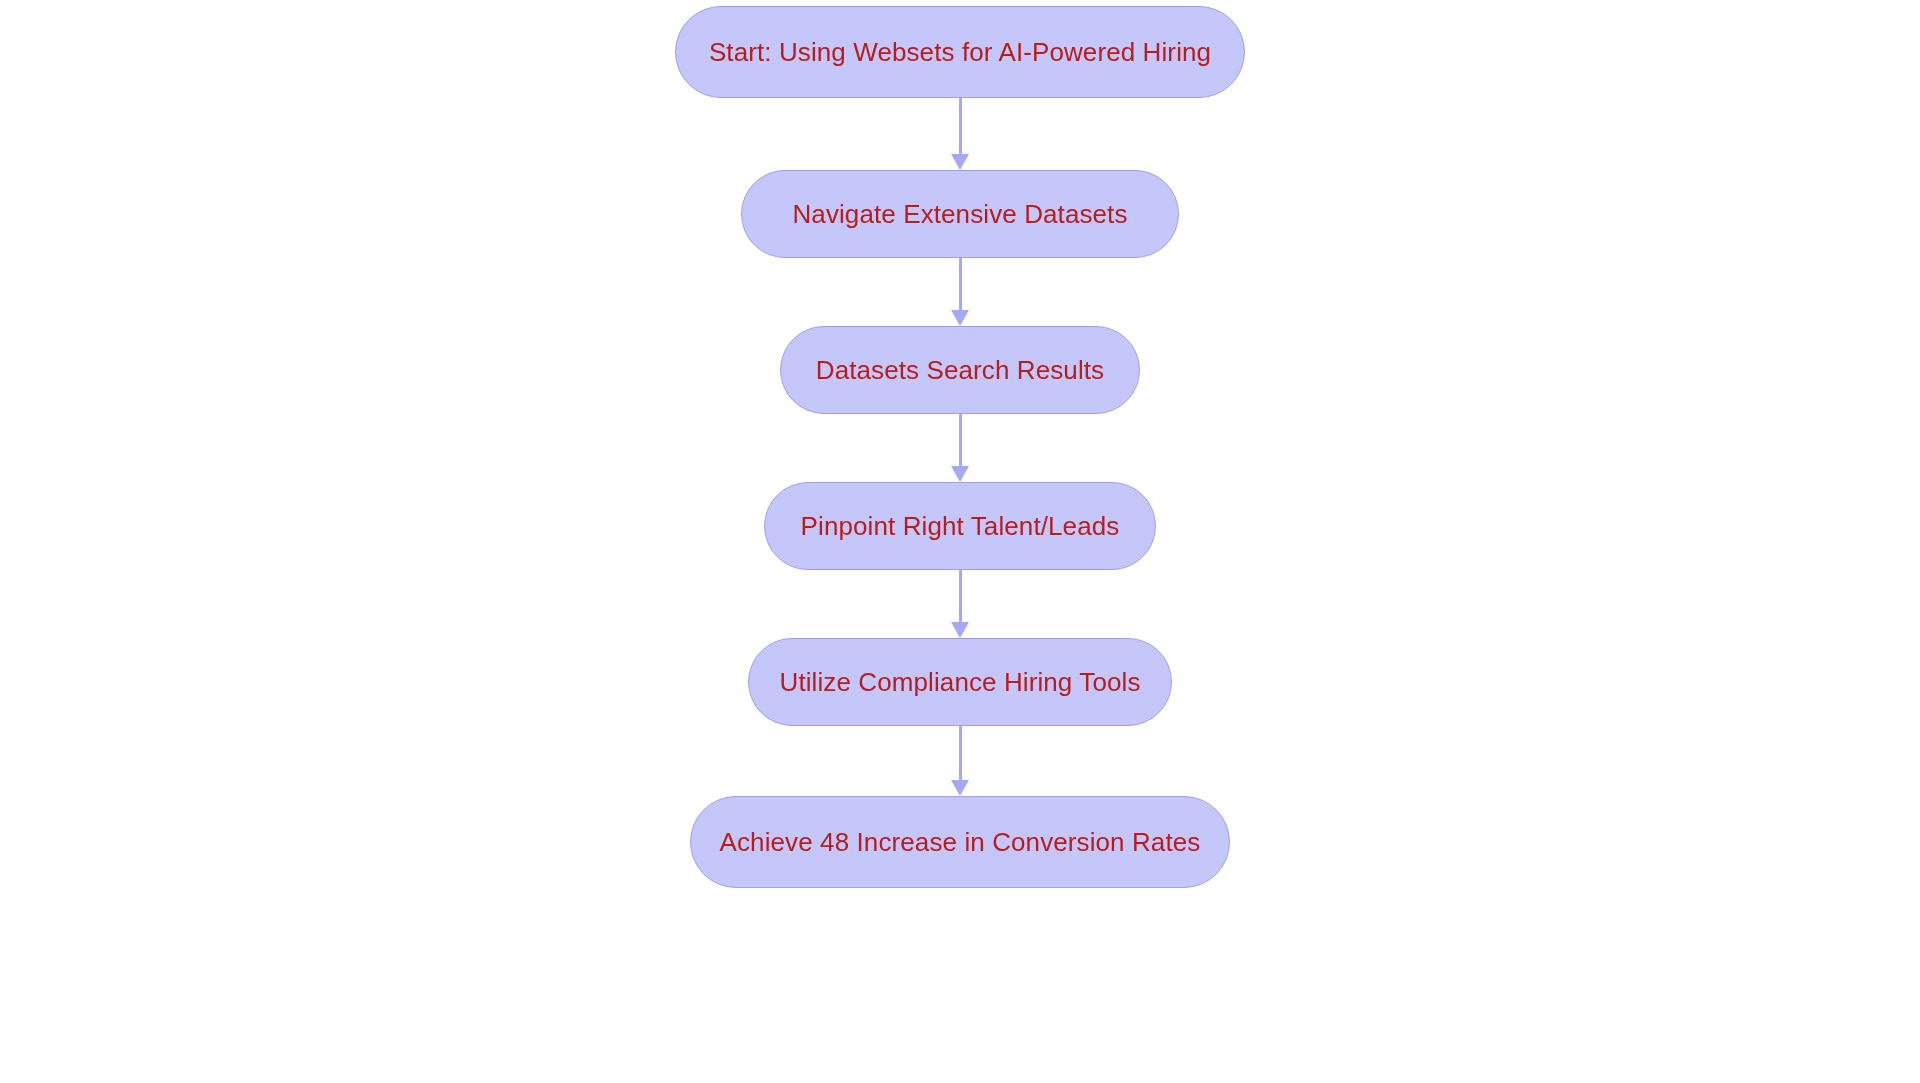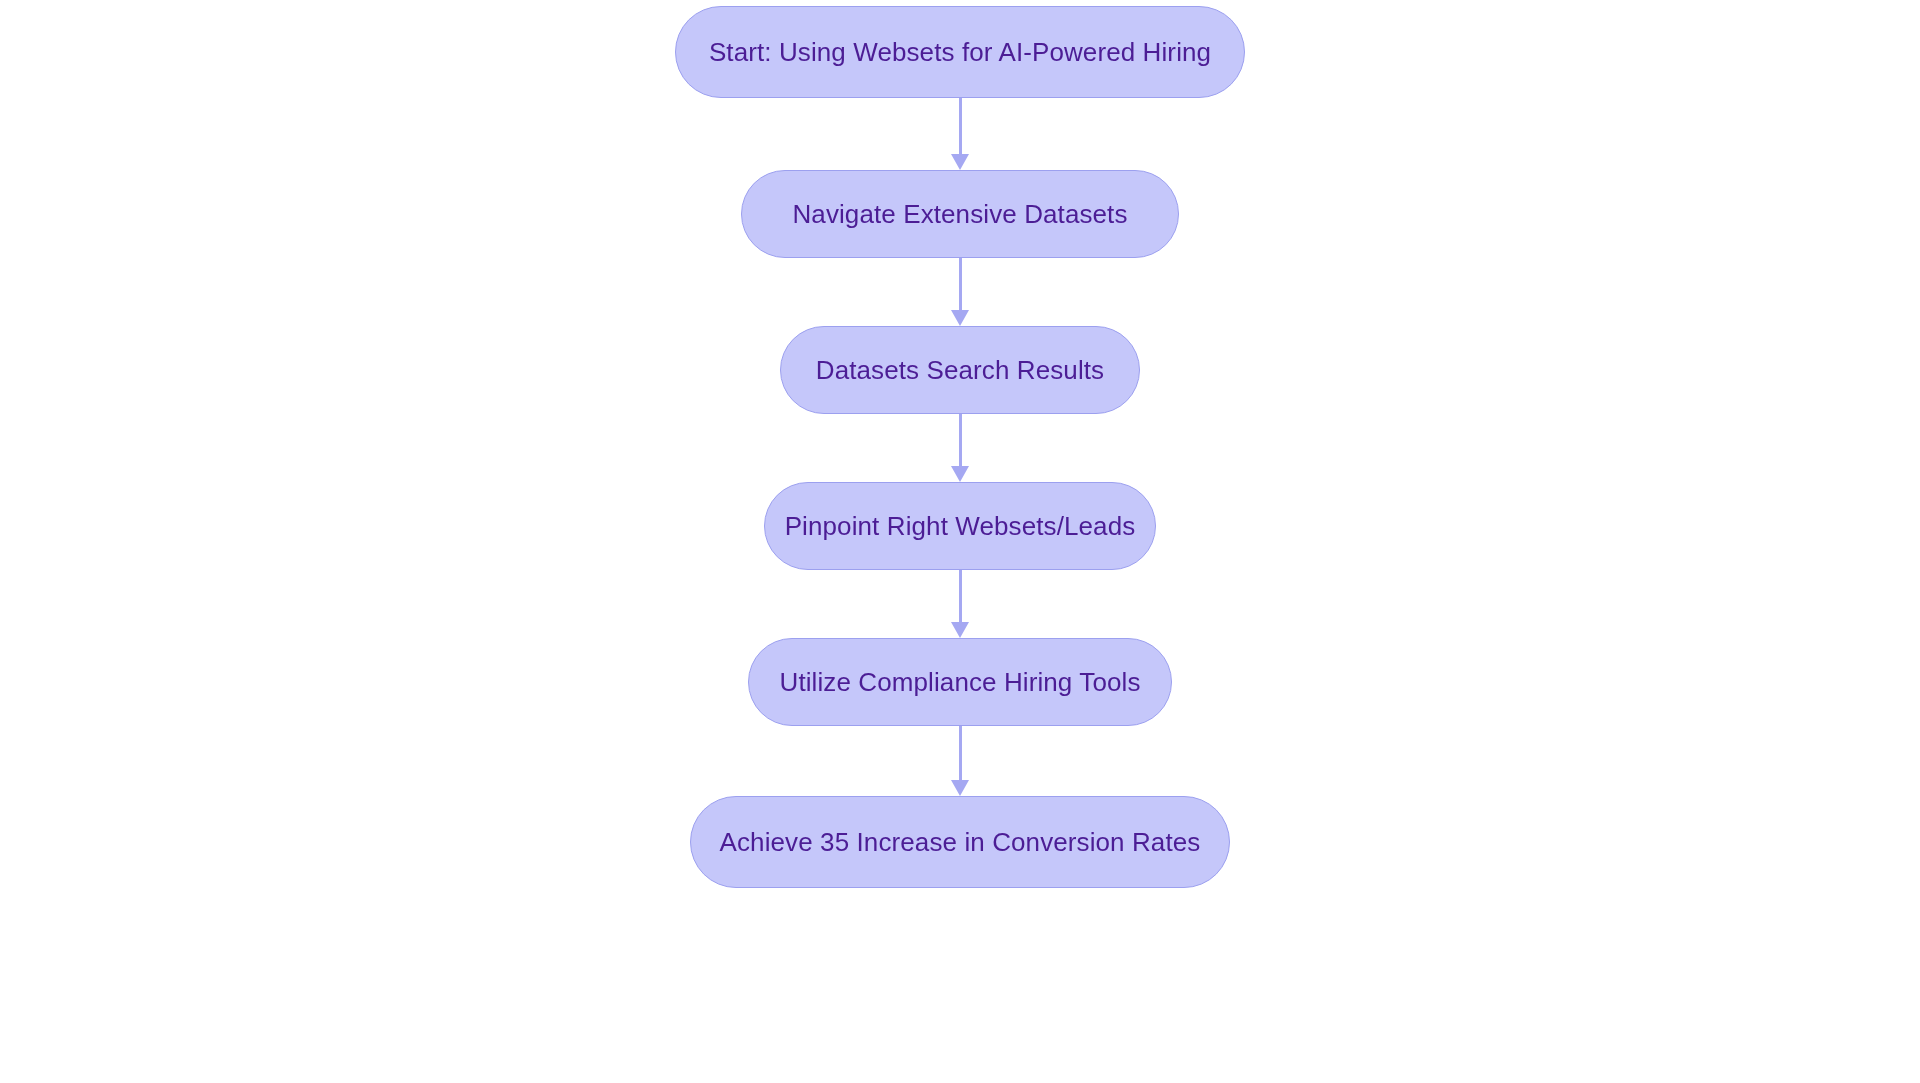--- a/index.html
+++ b/index.html
@@ -36,21 +36,21 @@
     border: 1.6px solid #9ca0ef;
     border-radius: 9999px;
     color: #3333cc;
     white-space: nowrap;
   }
 
   .flow-node-label {
     font-size: 26px;
     line-height: 1;
     letter-spacing: 0.1px;
-    color: #4c1d95;
+    color: #b91c1c;
     font-weight: 400;
     padding: 0 4px;
     user-select: none;
   }
 
   
   .flow-connector {
     position: relative;
     width: 24px;
     display: flex;
@@ -116,34 +116,34 @@
   <div class="flow-node node-2">
     <span class="flow-node-label">Datasets Search Results</span>
   </div>
 
   <div class="flow-connector conn-2">
     <div class="connector-line"></div>
     <div class="connector-arrowhead"></div>
   </div>
 
   <div class="flow-node node-3">
-    <span class="flow-node-label">Pinpoint Right Websets/Leads</span>
+    <span class="flow-node-label">Pinpoint Right Talent/Leads</span>
   </div>
 
   <div class="flow-connector conn-3">
     <div class="connector-line"></div>
     <div class="connector-arrowhead"></div>
   </div>
 
   <div class="flow-node node-4">
     <span class="flow-node-label">Utilize Compliance Hiring Tools</span>
   </div>
 
   <div class="flow-connector conn-4">
     <div class="connector-line"></div>
     <div class="connector-arrowhead"></div>
   </div>
 
   <div class="flow-node node-5">
-    <span class="flow-node-label">Achieve 35 Increase in Conversion Rates</span>
+    <span class="flow-node-label">Achieve 48 Increase in Conversion Rates</span>
   </div>
 
 </div>
 
 </body></html>

